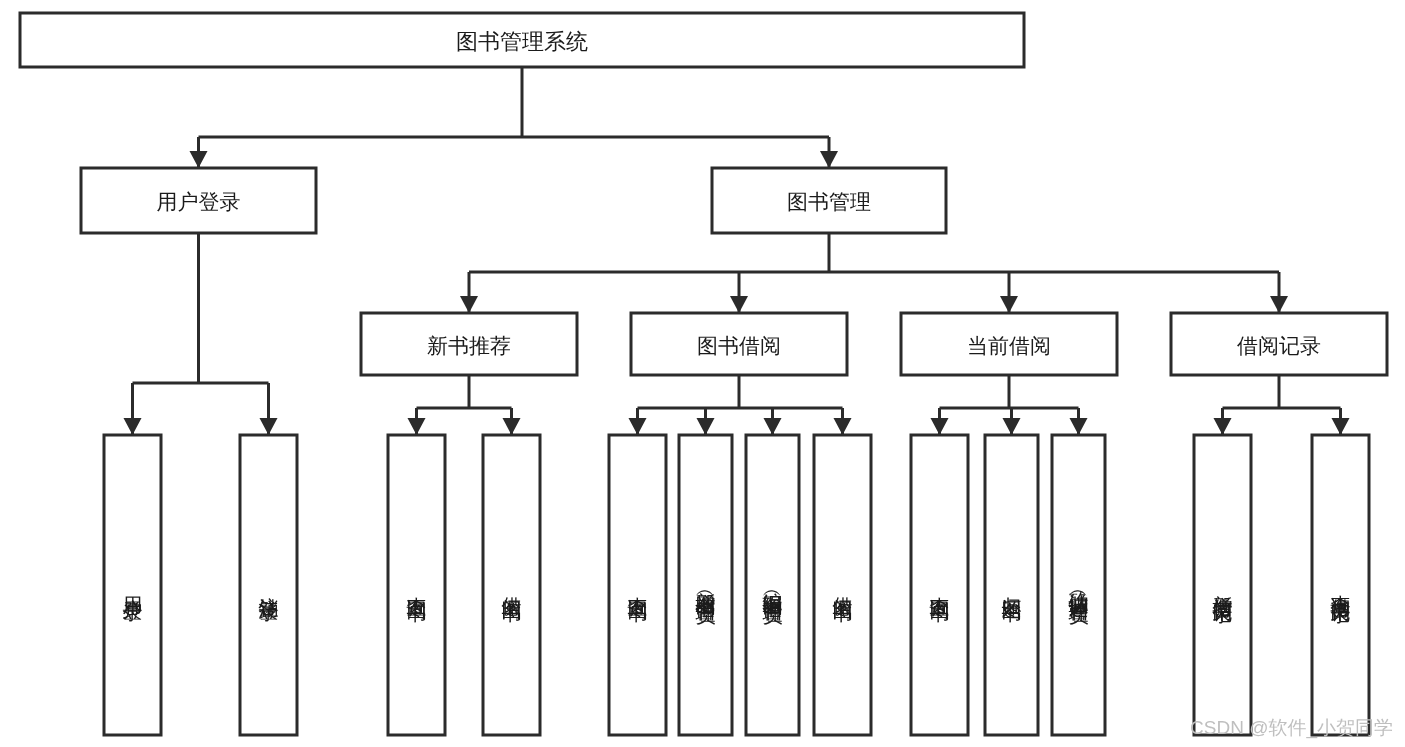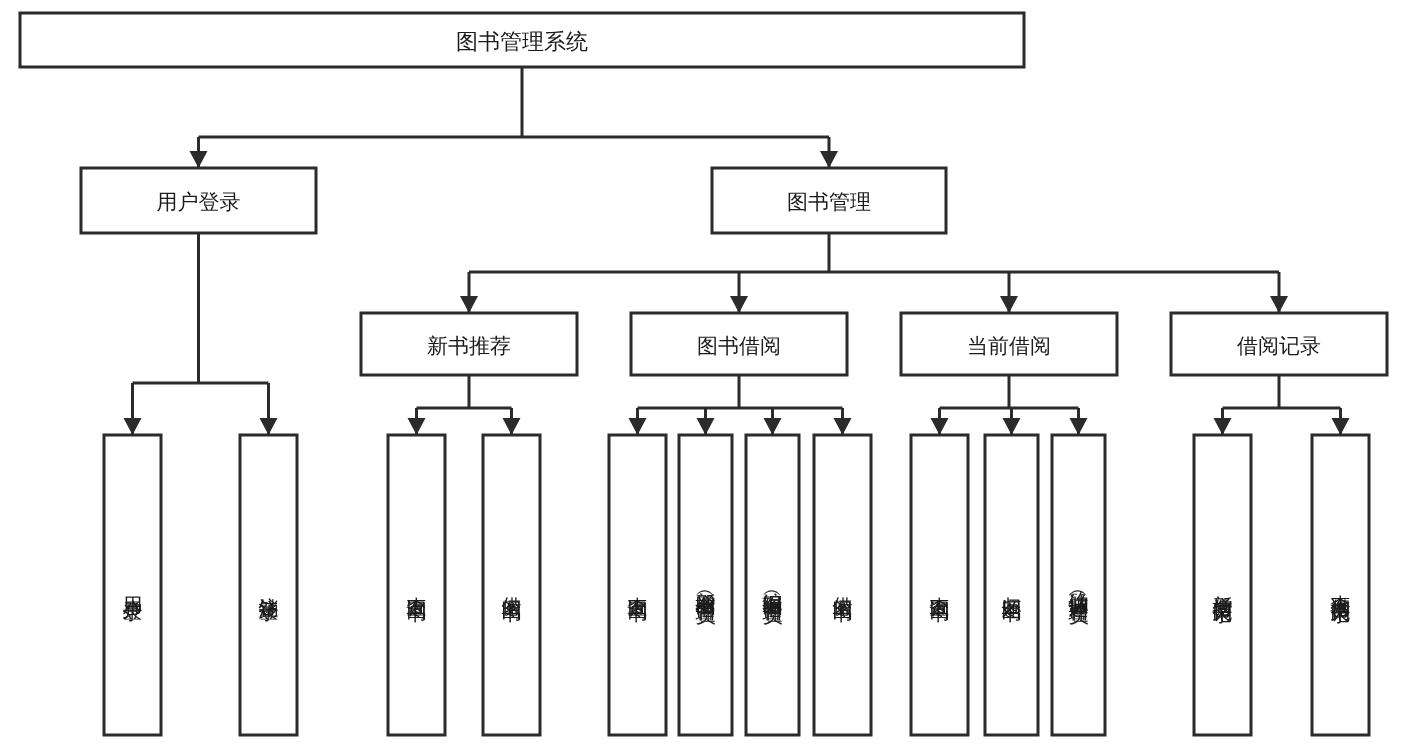--- a/index.html
+++ b/index.html
@@ -227,14 +227,15 @@
         <span class="vtext">确认归还（管理员）</span>
       </div>
       <div class="vtext-wrap" style="left: 1194px; top: 435px; width: 57px; height: 300px;">
         <span class="vtext">新增借阅记录</span>
       </div>
       <div class="vtext-wrap" style="left: 1312px; top: 435px; width: 57px; height: 300px;">
         <span class="vtext">查询借阅记录</span>
       </div>
     </div>
 
+  <div class="watermark">CSDN @软件_小贺同学</div>
 
 </div>
 
 </body></html>

